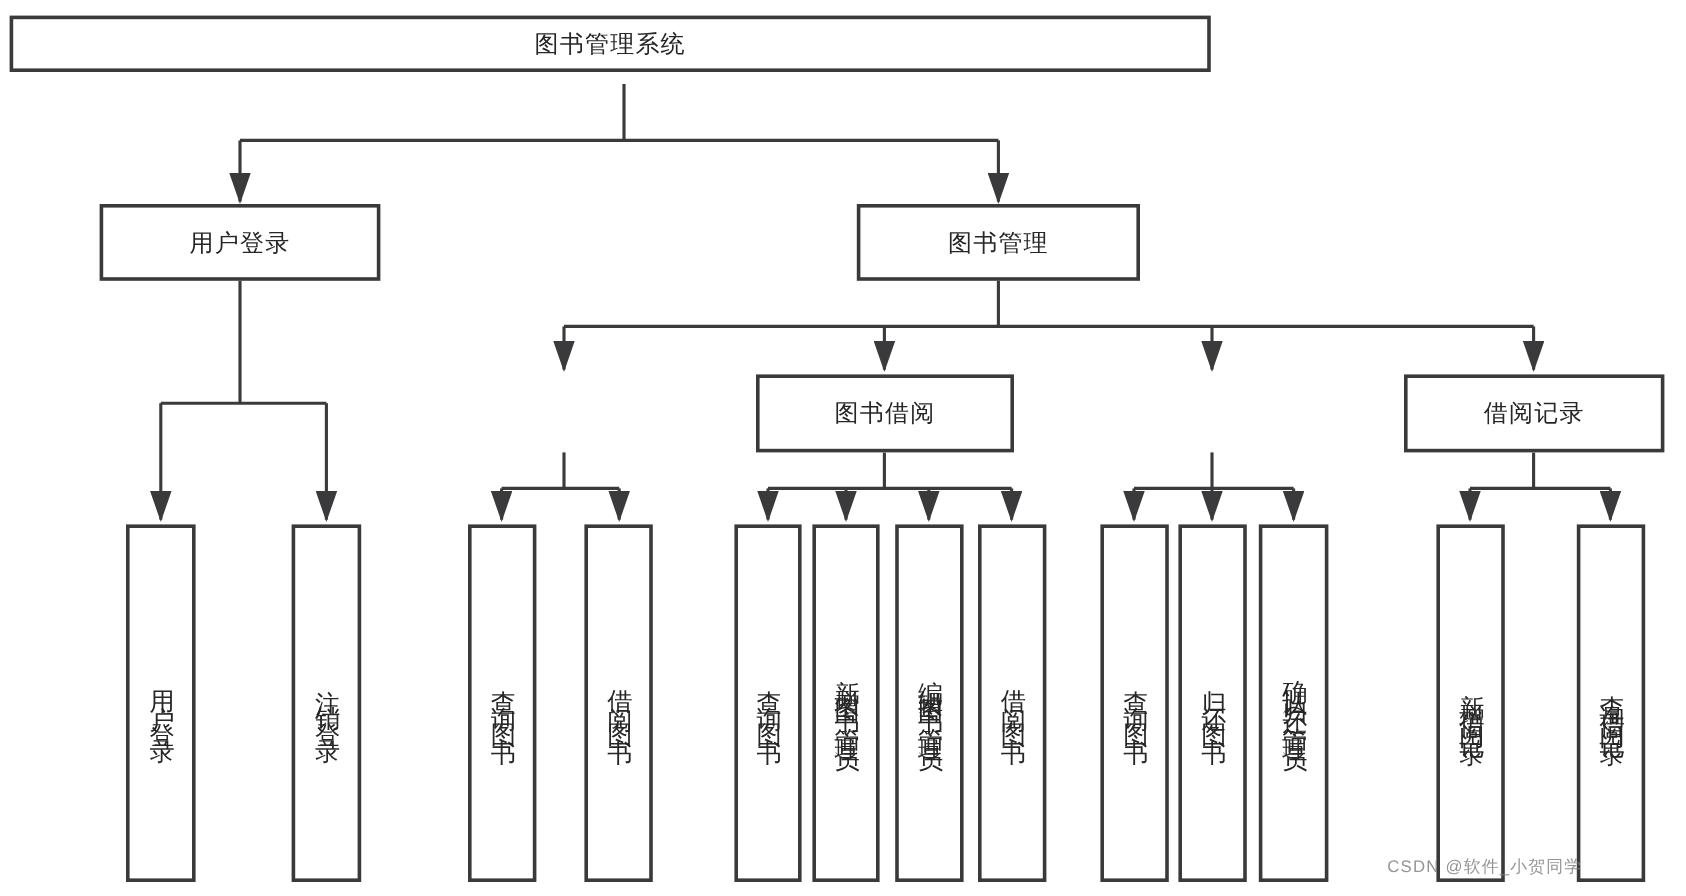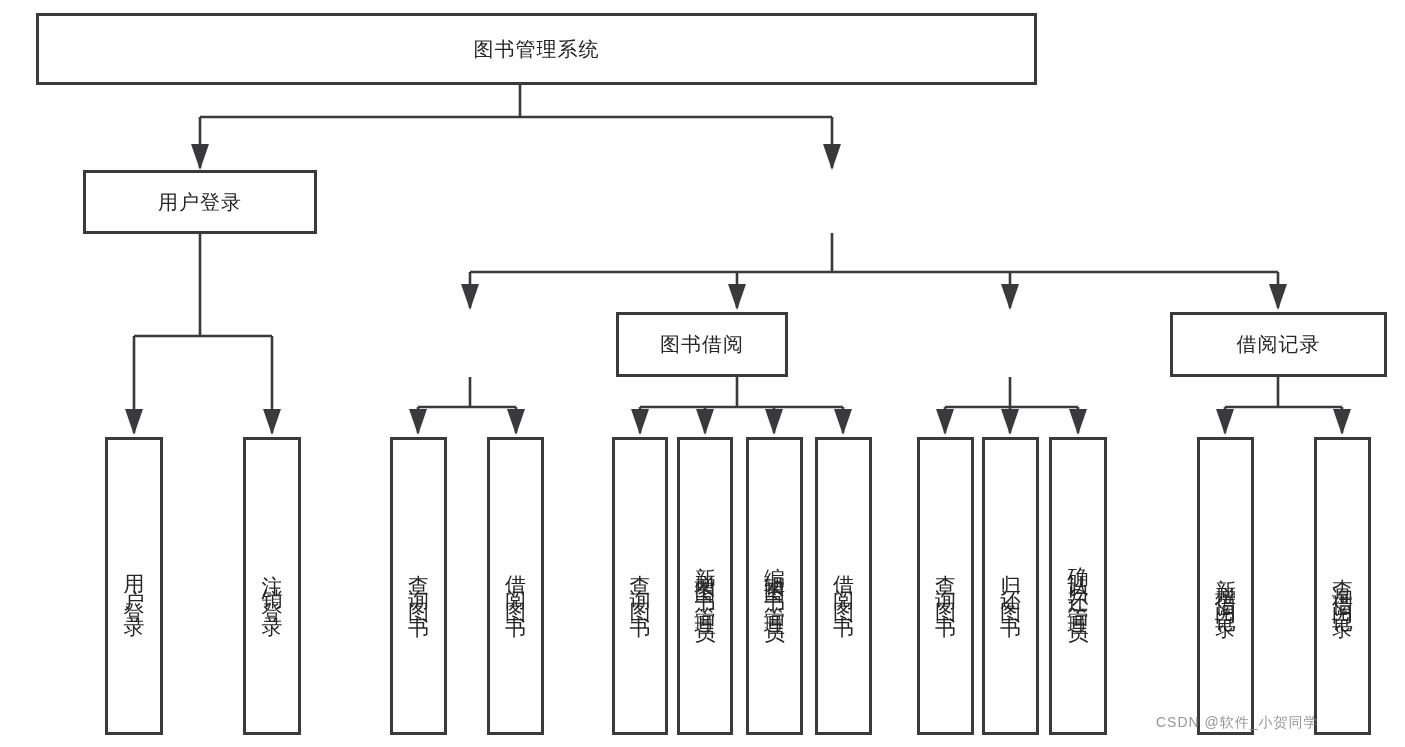--- a/index.html
+++ b/index.html
@@ -98,25 +98,26 @@
       <path d="M1010 407 V433" marker-end="url(#ah)"></path>
       <path d="M1078 407 V433" marker-end="url(#ah)"></path>
 
       <path d="M1278 377 V407"></path>
       <path d="M1225 407 H1342"></path>
       <path d="M1225 407 V433" marker-end="url(#ah)"></path>
       <path d="M1342 407 V433" marker-end="url(#ah)"></path>
     </g>
   </svg>
 
-  <div class="node" style="left:36px;top:13px;width:1001px;height:72px">图书管理系统</div>
+  <div class="node" style="left:8px;top:13px;width:1001px;height:47px">图书管理系统</div>
 
   <div class="node" style="left:83px;top:170px;width:234px;height:64px">用户登录</div>
+  <div class="node" style="left:714px;top:170px;width:236px;height:64px">图书管理</div>
 
-  <div class="node" style="left:616px;top:312px;width:172px;height:65px">图书借阅</div>
+  <div class="node" style="left:630px;top:312px;width:215px;height:65px">图书借阅</div>
   <div class="node" style="left:1170px;top:312px;width:217px;height:65px">借阅记录</div>
 
   <div class="node v" style="left:105px;top:437px;width:58px;height:298px">用户登录</div>
   <div class="node v" style="left:243px;top:437px;width:58px;height:298px">注销登录</div>
 
   <div class="node v" style="left:390px;top:437px;width:57px;height:298px">查询图书</div>
   <div class="node v" style="left:487px;top:437px;width:57px;height:298px">借阅图书</div>
 
   <div class="node v" style="left:612px;top:437px;width:56px;height:298px">查询图书</div>
   <div class="node v long" style="left:677px;top:437px;width:56px;height:298px">新增图书（管理员）</div>

